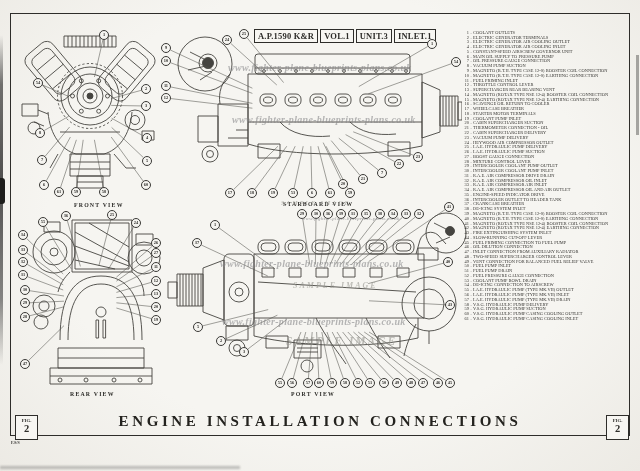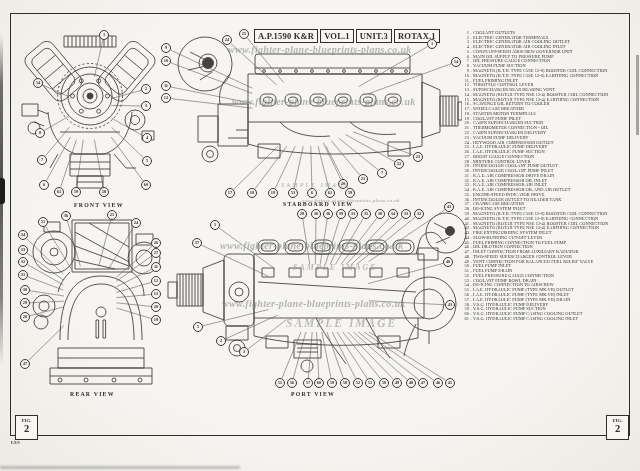--- a/index.html
+++ b/index.html
@@ -20,21 +20,21 @@
   .view-label{position:absolute;font-size:5.8px;font-weight:bold;letter-spacing:1.2px;color:#2e2d2a;white-space:nowrap;}
   svg.art{position:absolute;}
   svg.art *{vector-effect:non-scaling-stroke;}
   
   #leader-svg{position:absolute;left:0;top:0;pointer-events:none;}
   #leader-svg line{stroke:#55544f;stroke-width:.55;}
   .callout{position:absolute;width:10px;height:10px;box-sizing:border-box;border:1px solid #3a3936;border-radius:50%;
            background:#f5f4f0;font-size:4.4px;font-weight:bold;display:flex;align-items:center;justify-content:center;
            color:#2e2d2a;line-height:1;}
   
-  .wm{position:absolute;color:#88888a;font-style:italic;font-weight:bold;white-space:nowrap;opacity:.6;}
+  .wm{position:absolute;color:#88888a;font-style:italic;font-weight:bold;white-space:nowrap;opacity:.6;margin-top:18px;}
   .wm.url{font-size:10px;letter-spacing:.3px;}
   .wm.url.small{font-size:5px;}
   .wm.sample{letter-spacing:2px;color:#96968f;}
   
   .main-title{position:absolute;left:0;right:0;top:413px;text-align:center;font-size:15px;font-weight:bold;
               letter-spacing:3.6px;color:#24231f;}
   .figbox{position:absolute;width:21px;height:23px;border:1.3px solid #2e2d2a;background:#f7f6f2;text-align:center;top:415px;}
   .figbox .fl{font-size:4.8px;font-weight:bold;margin-top:1.5px;line-height:5px;}
   .figbox .fn{font-size:10.5px;font-weight:bold;line-height:11px;}
   .fscode{position:absolute;left:11px;top:440px;font-size:4px;font-weight:bold;color:#3a3936;}
@@ -45,21 +45,21 @@
 <body>
 
 <div class="page">
 
   <div class="frame"></div>
 
   <div class="tblock">
     <div class="tbox">A.P.1590 K&amp;R</div>
     <div class="tbox">VOL.1</div>
     <div class="tbox">UNIT.3</div>
-    <div class="tbox">ROTAX.1</div>
+    <div class="tbox">INLET.1</div>
   </div>
 
   <svg class="art" style="left:14px;top:28px" width="146" height="178" viewBox="0 0 146 178">
     <g stroke="#454440" fill="none" stroke-width=".9" stroke-linejoin="round">
       <rect x="50" y="8" width="52" height="11"></rect>
       <path d="M54,8v11M58,8v11M62,8v11M66,8v11M70,8v11M74,8v11M78,8v11M82,8v11M86,8v11M90,8v11M94,8v11M98,8v11"></path>
       <g transform="translate(40,44) rotate(-40)">
         <rect x="-17" y="-30" width="34" height="58" rx="8"></rect>
         <rect x="-12" y="-24" width="24" height="46" rx="6"></rect>
         <path d="M-12,-12h24M-12,0h24M-12,12h24"></path>
@@ -715,20 +715,21 @@
 
   <div class="wm url" style="left:228px;top:44px">www.fighter-plane-blueprints-plans.co.uk</div>
   <div class="wm url" style="left:232px;top:96px">www.fighter-plane-blueprints-plans.co.uk</div>
   <div class="wm url small" style="left:302px;top:198px">www.fighter-plane-blueprints-plans.co.uk</div>
   <div class="wm url" style="left:220px;top:240px">www.fighter-plane-blueprints-plans.co.uk</div>
   <div class="wm url" style="left:222px;top:298px">www.fighter-plane-blueprints-plans.co.uk</div>
   <div class="wm sample" style="left:281px;top:182px;font-size:6px;font-style:italic;font-weight:bold">SAMPLE IMAGE</div>
   <div class="wm sample" style="left:293px;top:263px;font-size:8px;font-style:italic;font-weight:bold">SAMPLE IMAGE</div>
   <div class="wm sample" style="left:286px;top:317px;font-size:11.5px;font-style:italic;font-weight:bold">SAMPLE IMAGE</div>
 
+  <div class="main-title">ENGINE  INSTALLATION  CONNECTIONS</div>
   <div class="figbox" style="left:15px">
     <div class="fl">FIG.</div>
     <div class="fn">2</div>
   </div>
   <div class="figbox" style="left:606px">
     <div class="fl">FIG.</div>
     <div class="fn">2</div>
   </div>
   <div class="fscode">F.S/S</div>
 

